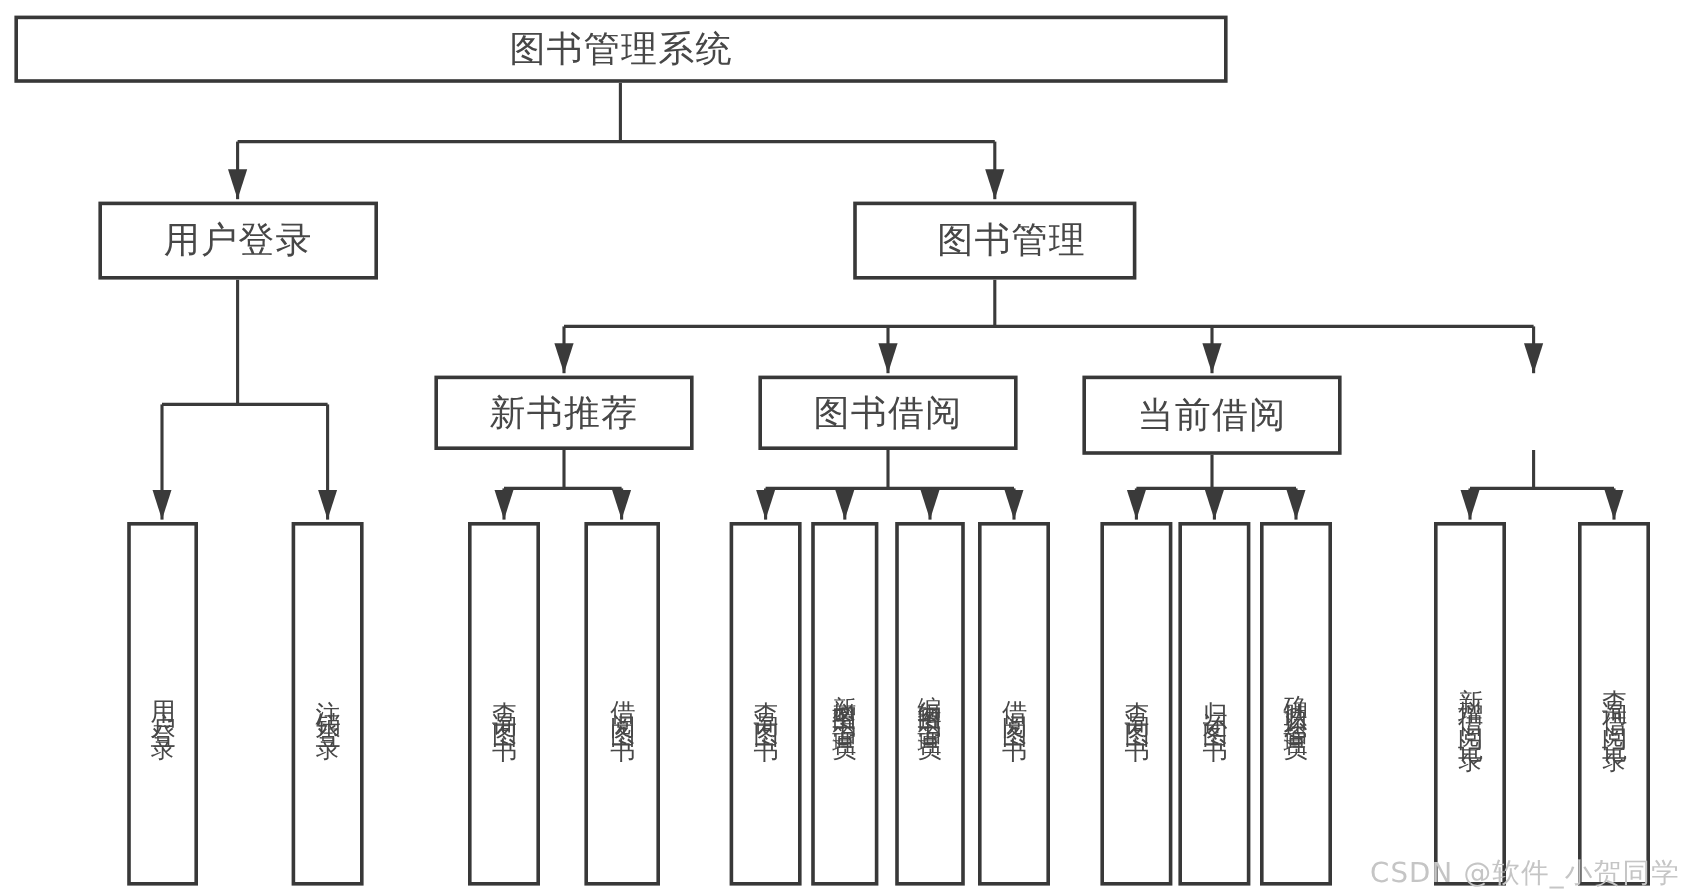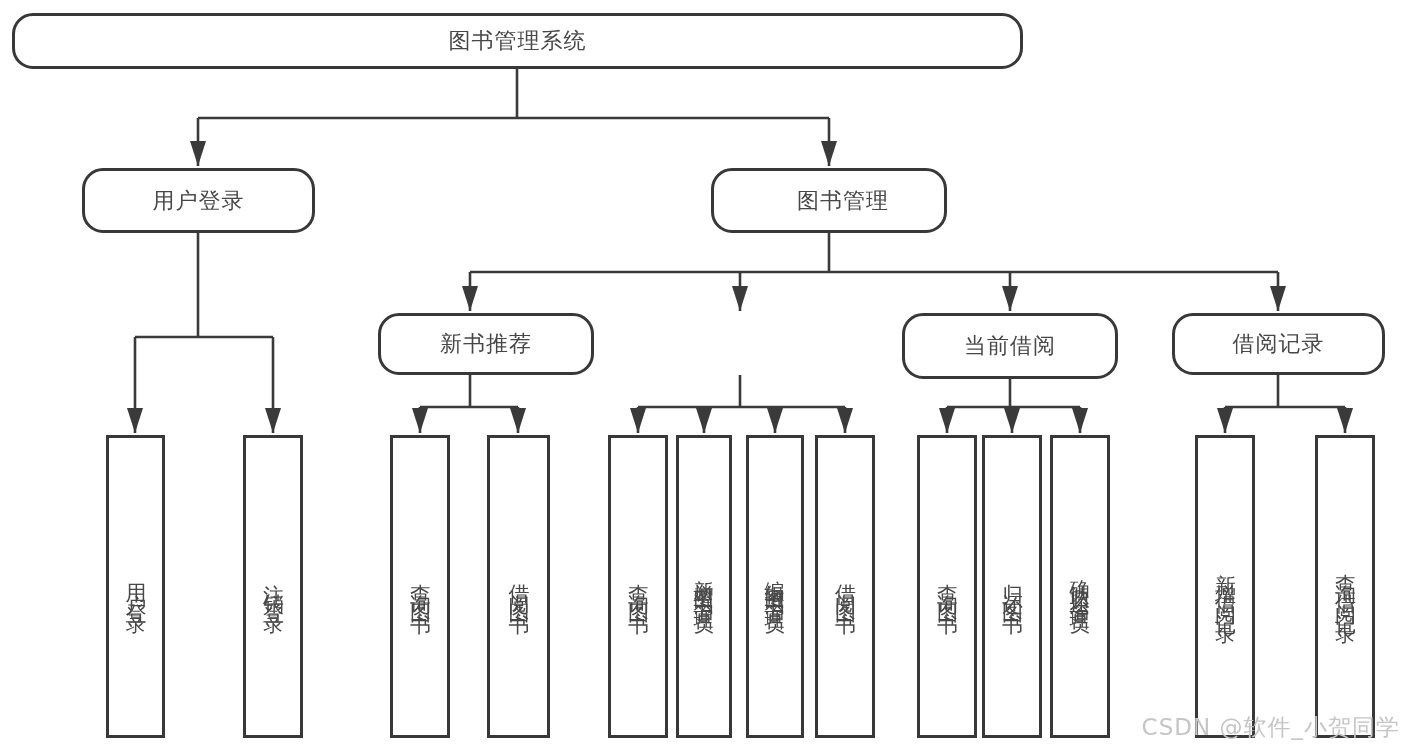--- a/index.html
+++ b/index.html
@@ -21,24 +21,23 @@
     position: absolute;
     box-sizing: border-box;
     border: 3px solid #383838;
     background: #ffffff;
     display: flex;
     align-items: center;
     justify-content: center;
     color: #474747;
   }
   .box.h {
-    font-size: 22px;
+    font-size: 30px;
     letter-spacing: 1px;
     white-space: nowrap;
-    border-radius: 21px;
   }
   .box.v {
     writing-mode: vertical-rl;
     text-orientation: mixed;
     font-size: 21px;
     letter-spacing: 10px;
     line-height: 1;
   }
   .box.v.long {
     font-size: 20px;
@@ -108,23 +107,23 @@
       <line x1="1225" y1="407" x2="1225" y2="433" marker-end="url(#arw)"></line>
       <line x1="1345" y1="407" x2="1345" y2="433" marker-end="url(#arw)"></line>
     </g>
   </svg>
 
   <div class="box h" style="left:12px; top:13px; width:1011px; height:56px;">图书管理系统</div>
 
   <div class="box h" style="left:82px; top:168px; width:233px; height:65px;">用户登录</div>
   <div class="box h" style="left:711px; top:168px; width:236px; height:65px;padding-left:28px;">图书管理</div>
 
-  <div class="box h" style="left:362px; top:313px; width:216px; height:62px;margin-left:16px;">新书推荐</div>
+  <div class="box h" style="left:362px; top:313px; width:216px; height:62px;">新书推荐</div>
+  <div class="box h" style="left:632px; top:313px; width:216px; height:62px;">图书借阅</div>
   <div class="box h" style="left:902px; top:313px; width:216px; height:66px;">当前借阅</div>
-  <div class="box h" style="left:1172px; top:313px; width:213px; height:62px;">借阅记录</div>
 
   <div class="box v" style="left:106px; top:435px; width:59px; height:303px;">用户登录</div>
   <div class="box v" style="left:243px; top:435px; width:60px; height:303px;">注销登录</div>
 
   <div class="box v" style="left:390px; top:435px; width:60px; height:303px;">查询图书</div>
   <div class="box v" style="left:487px; top:435px; width:63px; height:303px;">借阅图书</div>
 
   <div class="box v" style="left:608px; top:435px; width:60px; height:303px;">查询图书</div>
   <div class="box v long" style="left:676px; top:435px; width:56px; height:303px;">新增图书（管理员）</div>
   <div class="box v long" style="left:746px; top:435px; width:58px; height:303px;">编辑图书（管理员）</div>

